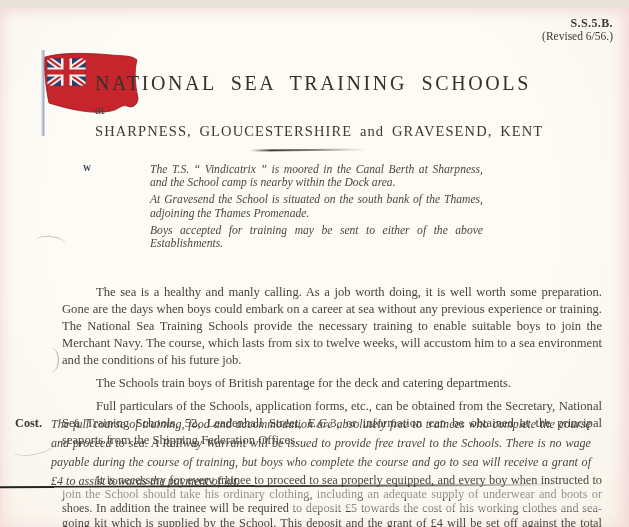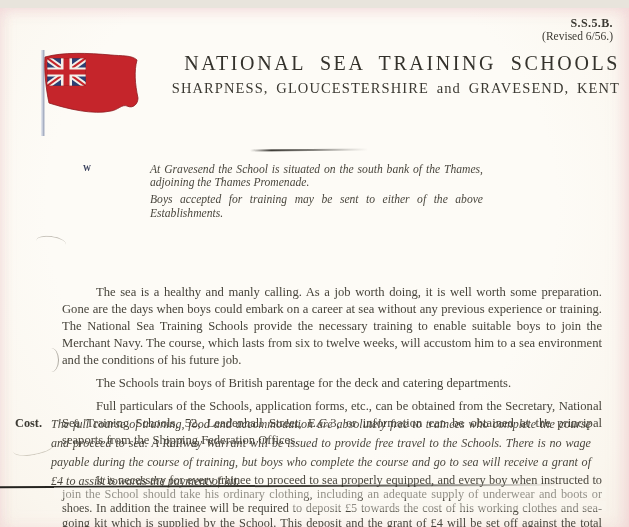--- a/index.html
+++ b/index.html
@@ -24,22 +24,22 @@
     text-align:right; color:#3c3a33; line-height:13px;
   }
   .ref-code{font-size:12px; font-weight:bold; letter-spacing:.4px;}
   .ref-rev{font-size:11.5px;}
   .flag-wrap{position:absolute; left:33px; top:36px; width:112px; height:96px;}
   .flag-w{
     position:absolute; left:50px; top:120px;
     font-size:8px; font-weight:bold; color:#39405c;
   }
   .title-block{
-    position:absolute; left:95px; top:44px; width:525px;
-    text-align:right; color:#34322c;
+    position:absolute; left:95px; top:64px; width:525px;
+    text-align:left; color:#34322c;
   }
   .title{
     font-size:20px; letter-spacing:2.6px; word-spacing:7px;
     white-space:nowrap;
   }
   .title-at{font-size:13px; margin-top:7px; color:#44423a;}
   .subtitle{
     font-size:14.5px; letter-spacing:1.1px; word-spacing:3px;
     margin-top:5px; white-space:nowrap; color:#3b3932;
   }
@@ -155,26 +155,28 @@
         <line x1="33.5" y1="14" x2="33.5" y2="42" stroke="#c5252b" stroke-width="6"></line>
         <line x1="14" y1="28" x2="53" y2="28" stroke="#c5252b" stroke-width="5"></line>
         <rect x="14" y="14" width="39" height="28" fill="none" stroke="#8e1a1f" stroke-width="0.7"></rect>
       </g>
     </svg>
     <span class="flag-w">W</span>
   </div>
 
   <div class="title-block">
     <div class="title">NATIONAL SEA TRAINING SCHOOLS</div>
+    <div class="title-at">at</div>
     <div class="subtitle">SHARPNESS, GLOUCESTERSHIRE and GRAVESEND, KENT</div>
   </div>
 
   <div class="header-rule"></div>
 
   <div class="notice">
+    <p>The T.S. “ Vindicatrix ” is moored in the Canal Berth at Sharpness, and the School camp is nearby within the Dock area.</p>
     <p>At Gravesend the School is situated on the south bank of the Thames, adjoining the Thames Promenade.</p>
     <p>Boys accepted for training may be sent to either of the above Establishments.</p>
   </div>
 
   <div class="body-text">
     <p>The sea is a healthy and manly calling.  As a job worth doing, it is well worth some preparation.  Gone are the days when boys could embark on a career at sea without any previous experience or training.  The National Sea Training Schools provide the necessary training to enable suitable boys to join the Merchant Navy.  The course, which lasts from six to twelve weeks, will accustom him to a sea environment and the conditions of his future job.</p>
     <p>The Schools train boys of British parentage for the deck and catering departments.</p>
     <p>Full particulars of the Schools, application forms, etc., can be obtained from the Secretary, National Sea Training Schools, 52, Leadenhall Street, E.C.3, or information can be obtained at the principal seaports from the Shipping Federation Offices.</p>
   </div>
 

